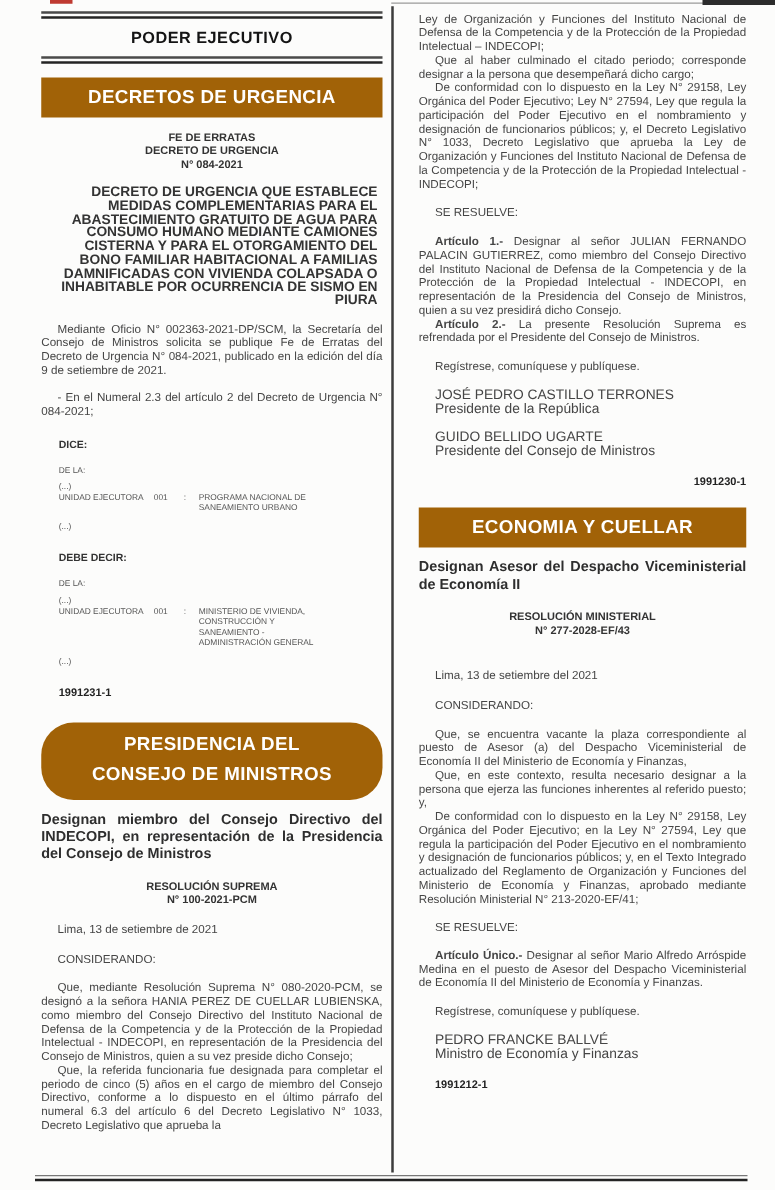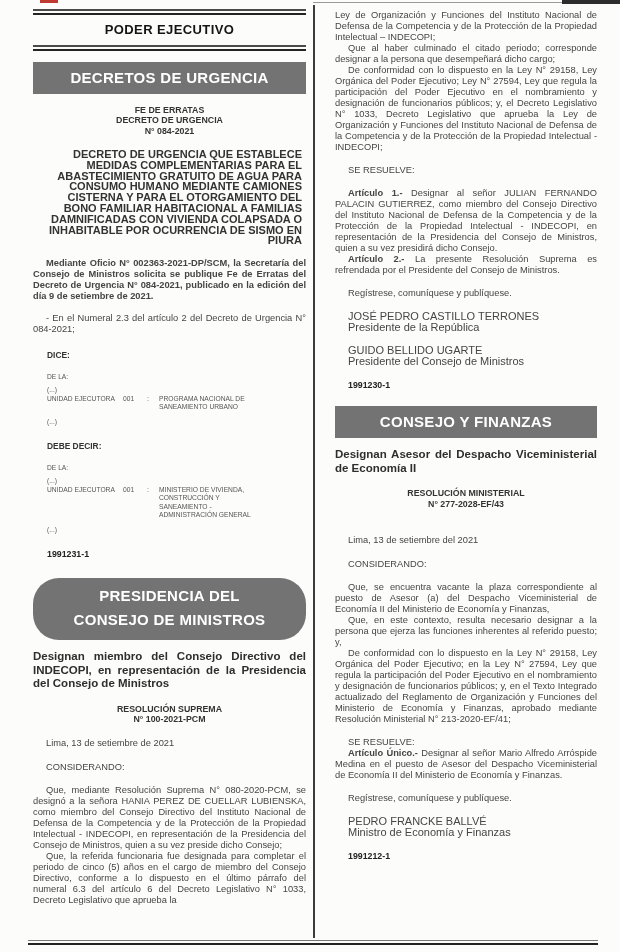--- a/index.html
+++ b/index.html
@@ -20,21 +20,21 @@
 
   .footer-rule { position:absolute; left:28px; top:940px; width:570px; height:2px;
     border-top:1px solid #777; border-bottom:2px solid #222; }
 
   
   .mrule { height:2px; border-top:2px solid #4a4a4a; border-bottom:2px solid #242424; }
   .mtitle { text-align:center; font-weight:bold; font-size:13px; color:#141414;
     letter-spacing:.4px; padding:7px 0 8px; }
 
   
-  .banner { background:#737373; color:#fff; font-weight:bold; text-align:center;
+  .banner { background:#a16207; color:#fff; font-weight:bold; text-align:center;
     font-size:15px; letter-spacing:.3px; padding:7px 4px 8px; }
   .banner.two-line { padding:6px 28px 8px; line-height:24px; }
 
   .center-bold { text-align:center; font-weight:bold; color:#333; }
   .fe { font-size:8.8px; margin-top:11px; }
   .decree-no { font-size:8.8px; line-height:10.5px; margin-top:0; }
   .decree-title { text-align:right; font-weight:bold; font-size:11px; line-height:10.8px;
     color:#333; margin:13px 4px 0; }
   .res-heading { font-size:8.8px; line-height:10.5px; margin-top:13px; }
 
@@ -80,21 +80,21 @@
 
     <div class="center-bold fe">FE DE ERRATAS</div>
 
     <div class="center-bold decree-no">
       <div>DECRETO DE URGENCIA</div>
       <div>N° 084-2021</div>
     </div>
 
     <div class="decree-title">DECRETO DE URGENCIA QUE ESTABLECE MEDIDAS COMPLEMENTARIAS PARA EL ABASTECIMIENTO GRATUITO DE AGUA PARA CONSUMO HUMANO MEDIANTE CAMIONES CISTERNA Y PARA EL OTORGAMIENTO DEL BONO FAMILIAR HABITACIONAL A FAMILIAS DAMNIFICADAS CON VIVIENDA COLAPSADA O INHABITABLE POR OCURRENCIA DE SISMO EN PIURA</div>
 
-    <p class="body-p indent" style="margin-top:12px;font-weight:bold;">Mediante Oficio N° 002363-2021-DP/SCM, la Secretaría del Consejo de Ministros solicita se publique Fe de Erratas del Decreto de Urgencia N° 084-2021, publicado en la edición del día 9 de setiembre de 2021.</p>
+    <p class="body-p indent" style="margin-top:12px;">Mediante Oficio N° 002363-2021-DP/SCM, la Secretaría del Consejo de Ministros solicita se publique Fe de Erratas del Decreto de Urgencia N° 084-2021, publicado en la edición del día 9 de setiembre de 2021.</p>
 
     <p class="body-p indent" style="margin-top:11px;">- En el Numeral 2.3 del artículo 2 del Decreto de Urgencia N° 084-2021;</p>
 
     <div class="label-bold" style="margin-top:15px;">DICE:</div>
 
     <div class="dice-block" style="margin-top:13px;">
       <div>DE LA:</div>
       <div class="ellip">(...)</div>
       <div class="ue-row">
         <span class="ue-label">UNIDAD EJECUTORA</span>
@@ -155,42 +155,42 @@
     <div class="sig" style="margin-top:12px;">
       <div class="sig-name">JOSÉ PEDRO CASTILLO TERRONES</div>
       <div>Presidente de la República</div>
     </div>
 
     <div class="sig" style="margin-top:12px;">
       <div class="sig-name">GUIDO BELLIDO UGARTE</div>
       <div>Presidente del Consejo de Ministros</div>
     </div>
 
-    <div class="ref-num" style="margin-top:13px; margin-left:13px;">1991230-1</div>
-
-    <div class="banner" style="margin-top:16px;">CONSEJO Y FINANZAS</div>
+    <div class="ref-num" style="margin-top:13px; margin-left:13px;text-align:right;">1991230-1</div>
+
+    <div class="banner" style="margin-top:16px;">ECONOMIA Y CUELLAR</div>
 
     <div class="article-heading">Designan Asesor del Despacho Viceministerial de Economía II</div>
 
     <div class="center-bold res-heading">
       <div>RESOLUCIÓN MINISTERIAL</div>
       <div>N° 277-2028-EF/43</div>
     </div>
 
     <p class="body-p indent" style="margin-top:26px;">Lima, 13 de setiembre del 2021</p>
 
     <p class="body-p indent" style="margin-top:13px;">CONSIDERANDO:</p>
 
     <p class="body-p indent" style="margin-top:12px;">Que, se encuentra vacante la plaza correspondiente al puesto de Asesor (a) del Despacho Viceministerial de Economía II del Ministerio de Economía y Finanzas,</p>
     <p class="body-p indent">Que, en este contexto, resulta necesario designar a la persona que ejerza las funciones inherentes al referido puesto; y,</p>
     <p class="body-p indent">De conformidad con lo dispuesto en la Ley N° 29158, Ley Orgánica del Poder Ejecutivo; en la Ley N° 27594, Ley que regula la participación del Poder Ejecutivo en el nombramiento y designación de funcionarios públicos; y, en el Texto Integrado actualizado del Reglamento de Organización y Funciones del Ministerio de Economía y Finanzas, aprobado mediante Resolución Ministerial N° 213-2020-EF/41;</p>
 
     <p class="body-p indent" style="margin-top:12px;">SE RESUELVE:</p>
 
-    <p class="body-p indent" style=""><b>Artículo Único.-</b><span> Designar al señor Mario Alfredo Arróspide Medina en el puesto de Asesor del Despacho Viceministerial de Economía II del Ministerio de Economía y Finanzas.</span></p>
+    <p class="body-p indent" style="margin-top:11px;"><b>Artículo Único.-</b><span> Designar al señor Mario Alfredo Arróspide Medina en el puesto de Asesor del Despacho Viceministerial de Economía II del Ministerio de Economía y Finanzas.</span></p>
 
     <p class="plain" style="margin-top:12px;">Regístrese, comuníquese y publíquese.</p>
 
     <div class="sig" style="margin-top:12px;">
       <div class="sig-name">PEDRO FRANCKE BALLVÉ</div>
       <div>Ministro de Economía y Finanzas</div>
     </div>
 
     <div class="ref-num" style="margin-top:13px; margin-left:13px;">1991212-1</div>
 

